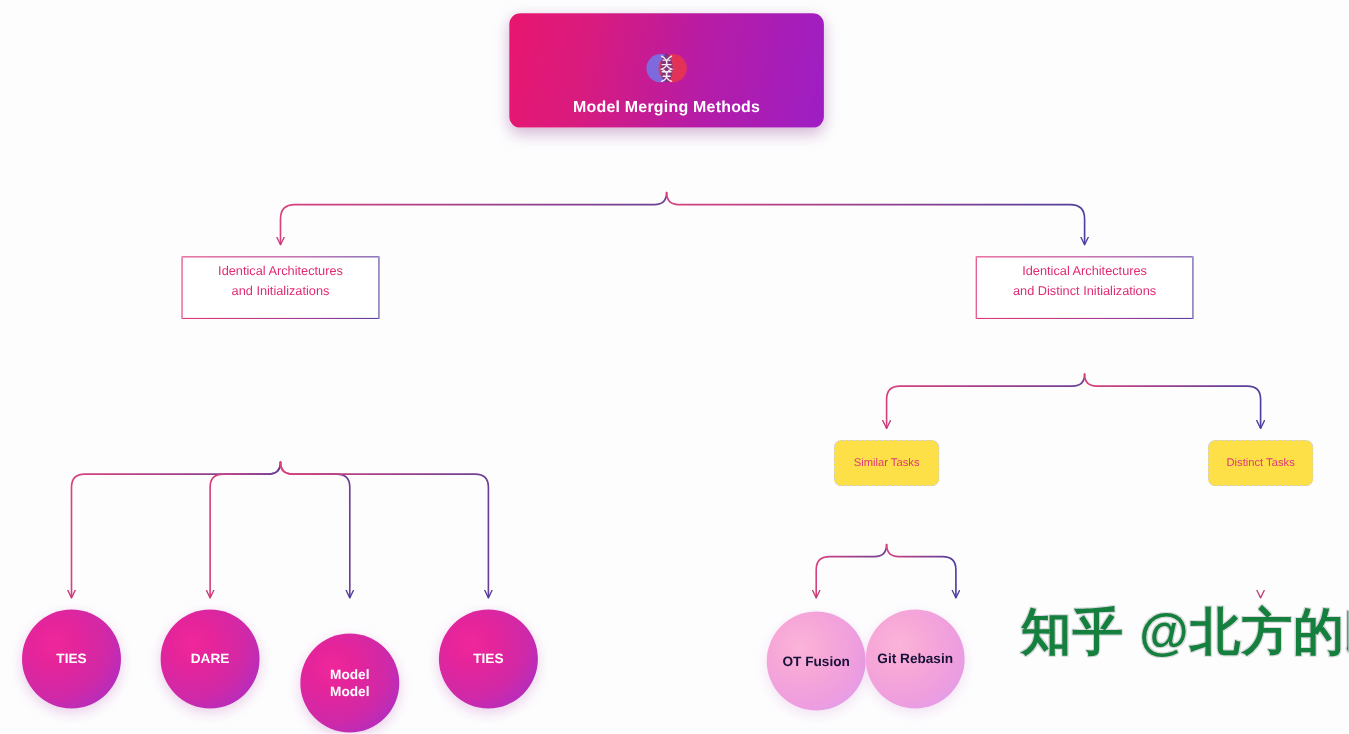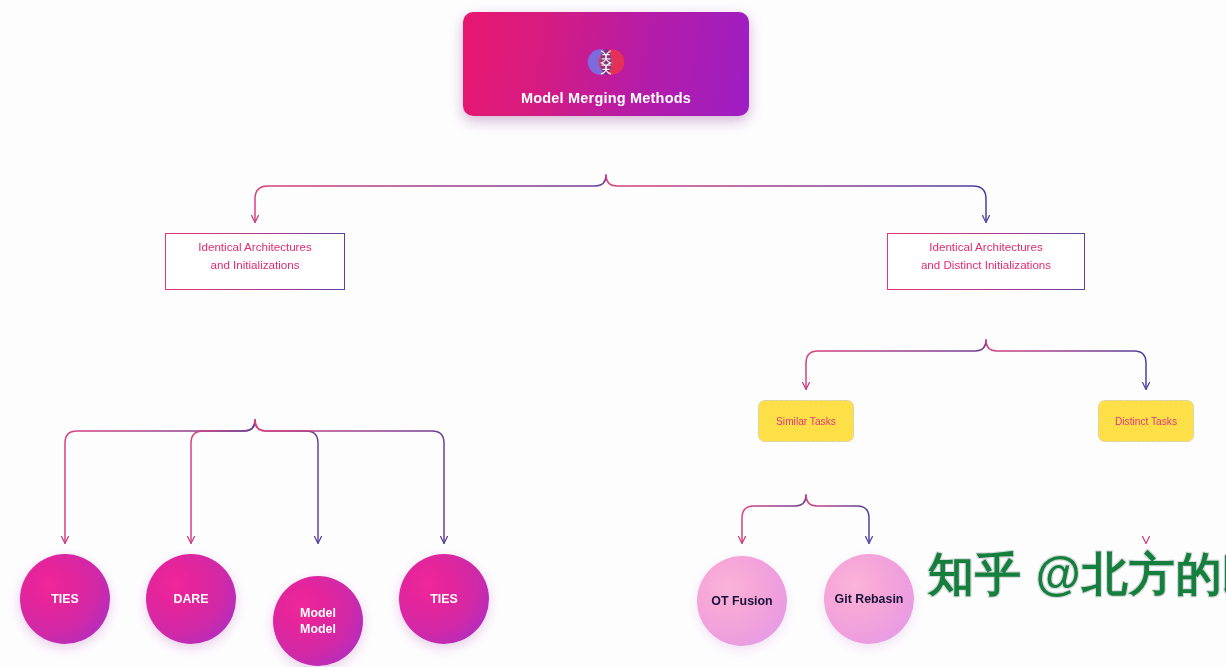--- a/index.html
+++ b/index.html
@@ -114,21 +114,21 @@
     color: #17123a;
     font-size: 12.4px;
     box-shadow: 0 4px 12px rgba(200, 120, 200, 0.20);
   }
 
   .leaf-slerp     { left: 20px;  top: 554px; width: 90px; height: 90px; }
   .leaf-dare      { left: 146px; top: 554px; width: 90px; height: 90px; }
   .leaf-soup      { left: 273px; top: 576px; width: 90px; height: 90px; }
   .leaf-ties      { left: 399px; top: 554px; width: 90px; height: 90px; }
   .leaf-otfusion  { left: 697px; top: 556px; width: 90px; height: 90px; }
-  .leaf-gitrebasin{ left: 824px; top: 554px; width: 90px; height: 90px; }
+  .leaf-gitrebasin{ left: 787px; top: 554px; width: 90px; height: 90px; }
   .leaf-zipit     { left: 1101px;top: 554px; width: 90px; height: 90px; }
 
   
   .watermark {
     position: absolute;
     left: 928px;
     top: 544px;
     font-size: 46px;
     font-weight: bold;
     color: #15803d;

